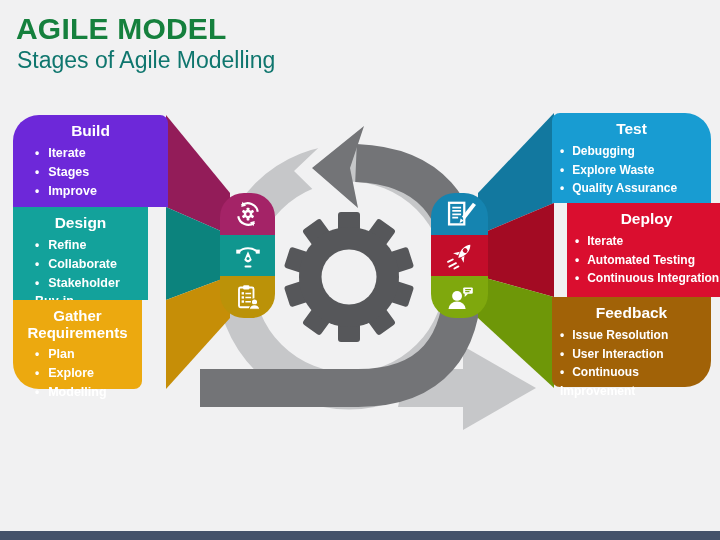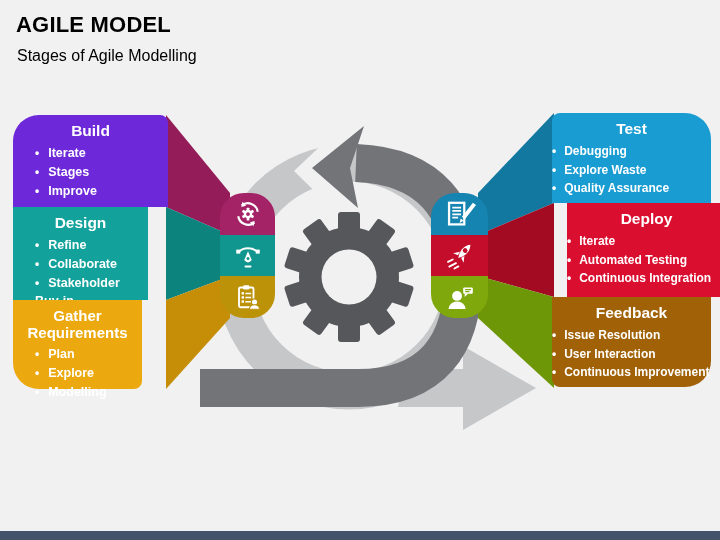--- a/index.html
+++ b/index.html
@@ -1,33 +1,33 @@
 <!DOCTYPE html>
 <html><head>
 <meta charset="utf-8">
 <style>
   html,body{margin:0;padding:0;background:#e4e4e6;}
   .slide{
     position:relative;width:720px;height:540px;background:#f1f1f2;
     overflow:hidden;font-family:"Liberation Sans",sans-serif;
   }
   .title{
-    position:absolute;left:16px;top:12px;font-size:22px;font-weight:bold;
-    color:#000000;letter-spacing:.2px;
+    position:absolute;left:16px;top:12px;font-size:30px;font-weight:bold;
+    color:#15803d;letter-spacing:.2px;
   }
   .subtitle{
-    position:absolute;left:17px;top:47px;font-size:16px;font-weight:400;color:#000000;
+    position:absolute;left:17px;top:47px;font-size:23px;font-weight:400;color:#0f766e;
   }
   .art{position:absolute;left:0;top:0;width:720px;height:540px;}
   .panel{position:absolute;color:#fff;z-index:2;}
   .pt{text-align:center;font-weight:bold;font-size:15.5px;margin-top:7px;}
   .panel ul{margin:4px 0 0;padding:0 0 0 22px;list-style:none;
     font-size:12.5px;font-weight:600;line-height:1.5;}
   .panel li::before{content:"•";display:inline-block;margin-right:9px;font-size:12px;}
-  .panel-r ul{padding-left:0;font-size:12px;line-height:1.55;}
+  .panel-r ul{padding-left:8px;font-size:12px;line-height:1.55;}
   .panel-r li::before{margin-right:8px;}
   .build{left:13px;top:115px;width:155px;height:92px;background:#6d28d9;border-radius:26px 8px 0 0;}
   .design{left:13px;top:207px;width:135px;height:93px;background:#13a29b;}
   .gather{left:13px;top:300px;width:129px;height:89px;background:#eca90f;border-radius:0 0 8px 26px;}
   .gather .pt{font-size:15px;}
   .test{left:552px;top:113px;width:159px;height:90px;background:#189cd2;border-radius:8px 26px 0 0;}
   .deploy{left:567px;top:203px;width:159px;height:94px;background:#da0e2f;}
   .feedback{left:552px;top:297px;width:159px;height:90px;background:#a16207;border-radius:0 0 26px 8px;}
   .capsule{position:absolute;top:193px;height:125px;border-radius:24px;overflow:hidden;
     display:flex;flex-direction:column;z-index:3;}

